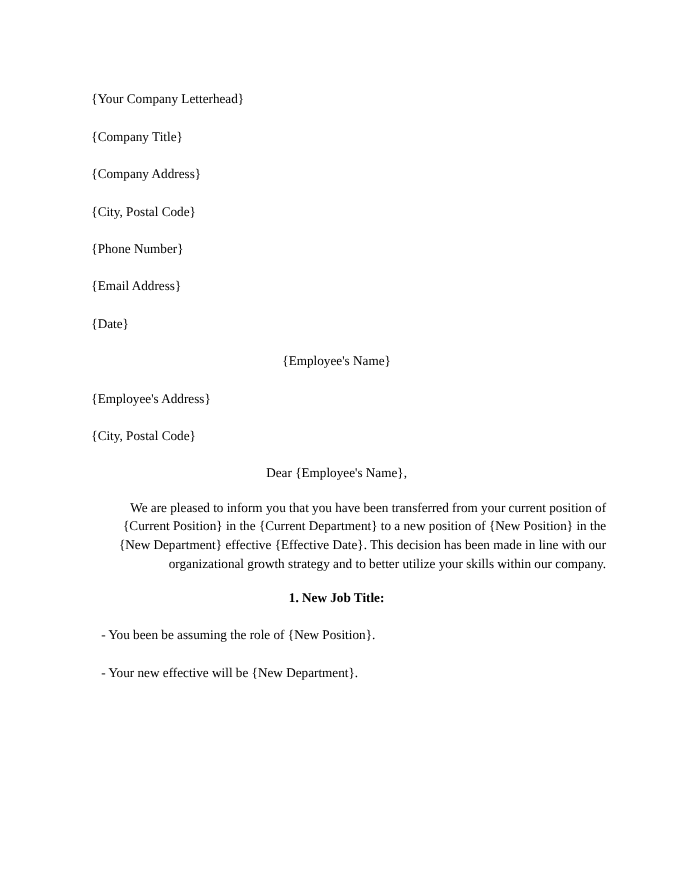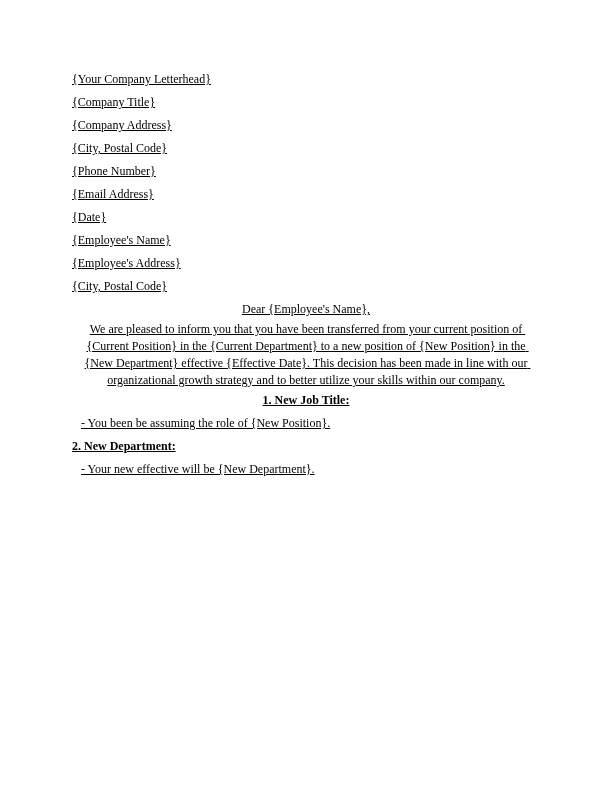--- a/index.html
+++ b/index.html
@@ -16,33 +16,32 @@
     font-family: "Liberation Serif", "DejaVu Serif", serif;
     font-size: 12px;
     overflow: hidden;
     box-sizing: border-box;
   }
   .content {
     padding: 68px 72px 0 72px;
     box-sizing: border-box;
   }
   .content p {
-    margin: 0;
+    margin: 11px;
     line-height: 23px;
     white-space: pre-wrap;
-    text-decoration: underline;
   }
   .bold { font-weight: bold; }
   .mt22 { margin-top: 22px; text-align: center; }
-  .mt23 { margin-top: 23px; }
+  .mt23 { margin-top: 23px; text-align: center; }
   .mt26 { margin-top: 26px; }
   .body-par {
     line-height: 17px !important;
     width: 468px;
-    text-align: center;
+    text-align: right;
   }
   .indent { padding-left: 9px; }
 </style>
 </head>
 <body>
 
 <div class="page">
   <div class="content">
 
     <p>{Your Company Letterhead}</p>
@@ -59,17 +58,16 @@
 
     <p class="mt22">Dear {Employee's Name},</p>
 
 
     <p class="mt22 body-par">We are pleased to inform you that you have been transferred from your current position of {Current Position} in the {Current Department} to a new position of {New Position} in the {New Department} effective {Effective Date}. This decision has been made in line with our organizational growth strategy and to better utilize your skills within our company.</p>
 
 
     <p class="mt22 bold">1. New Job Title:</p>
     <p class="indent">- You been be assuming the role of {New Position}.</p>
 
-    <p class="mt23 bold">2. New Department:</p>
     <p class="indent">- Your new effective will be {New Department}.</p>
 
   </div>
 </div>
 
 </body></html>

